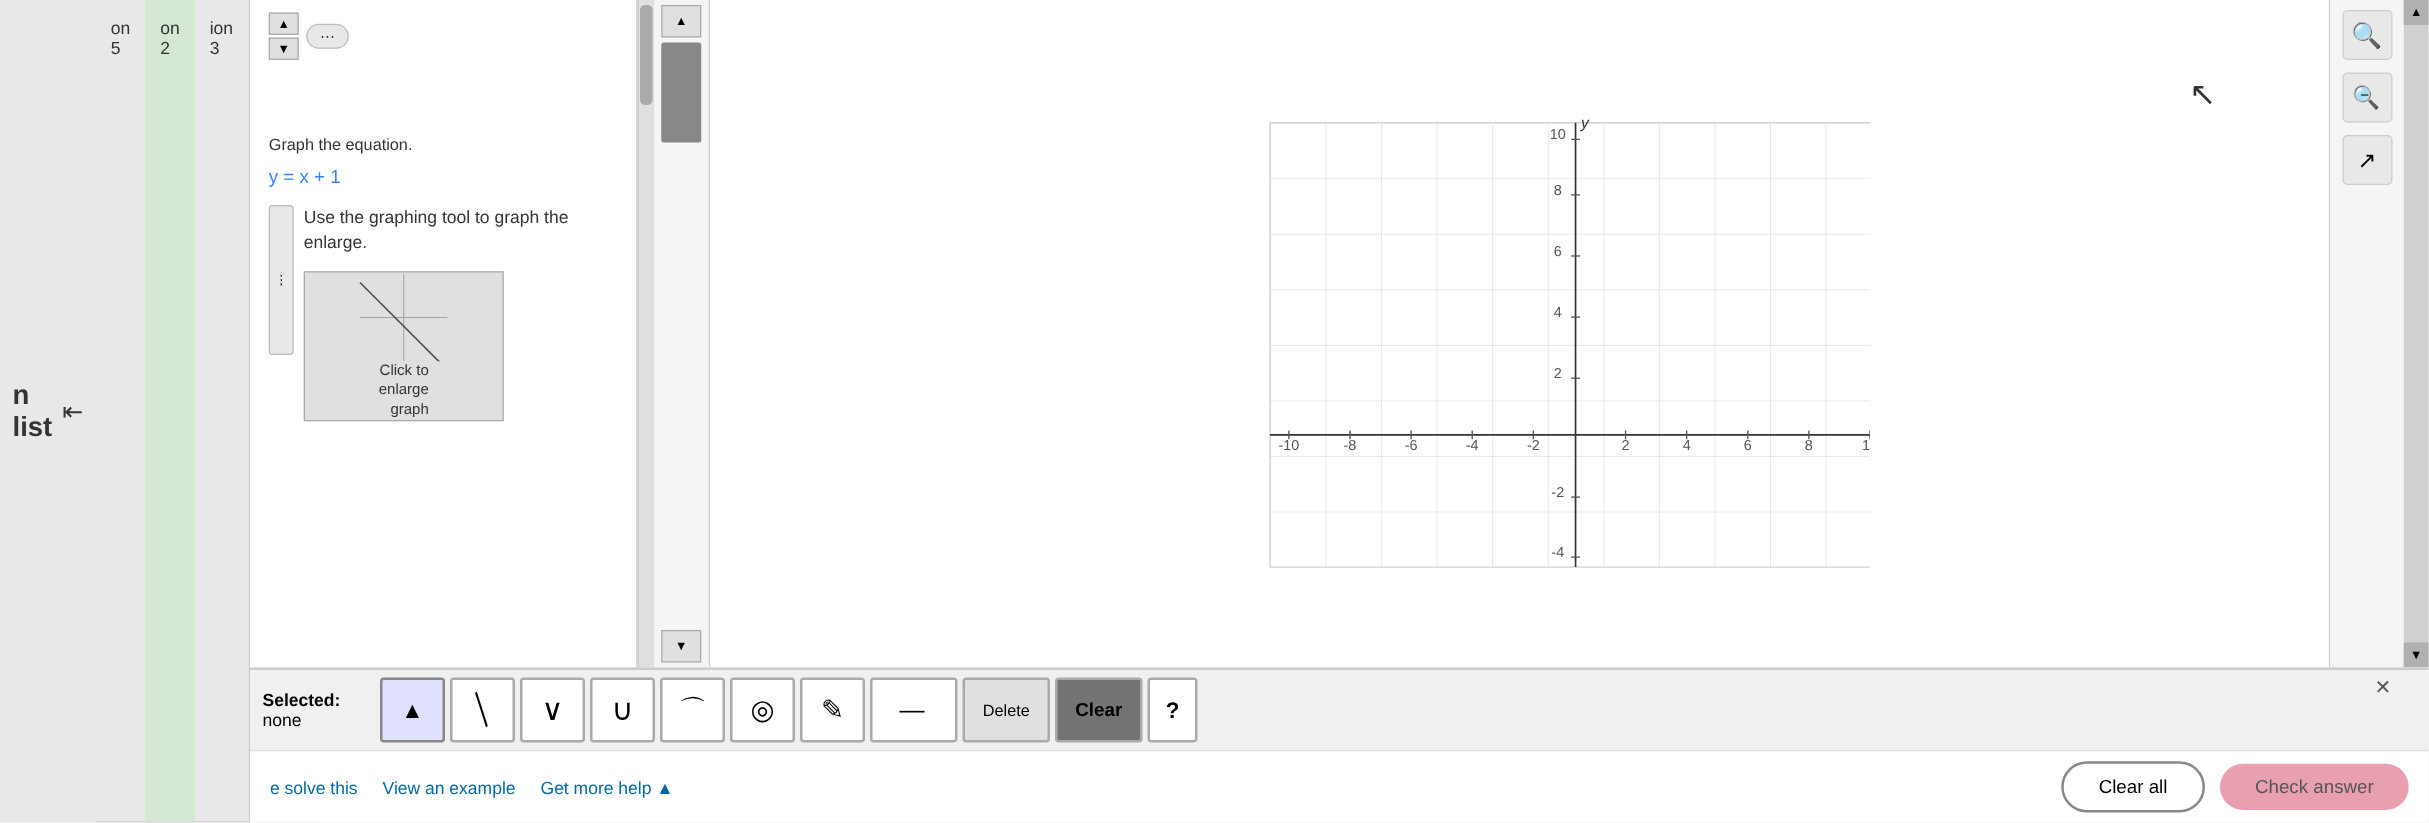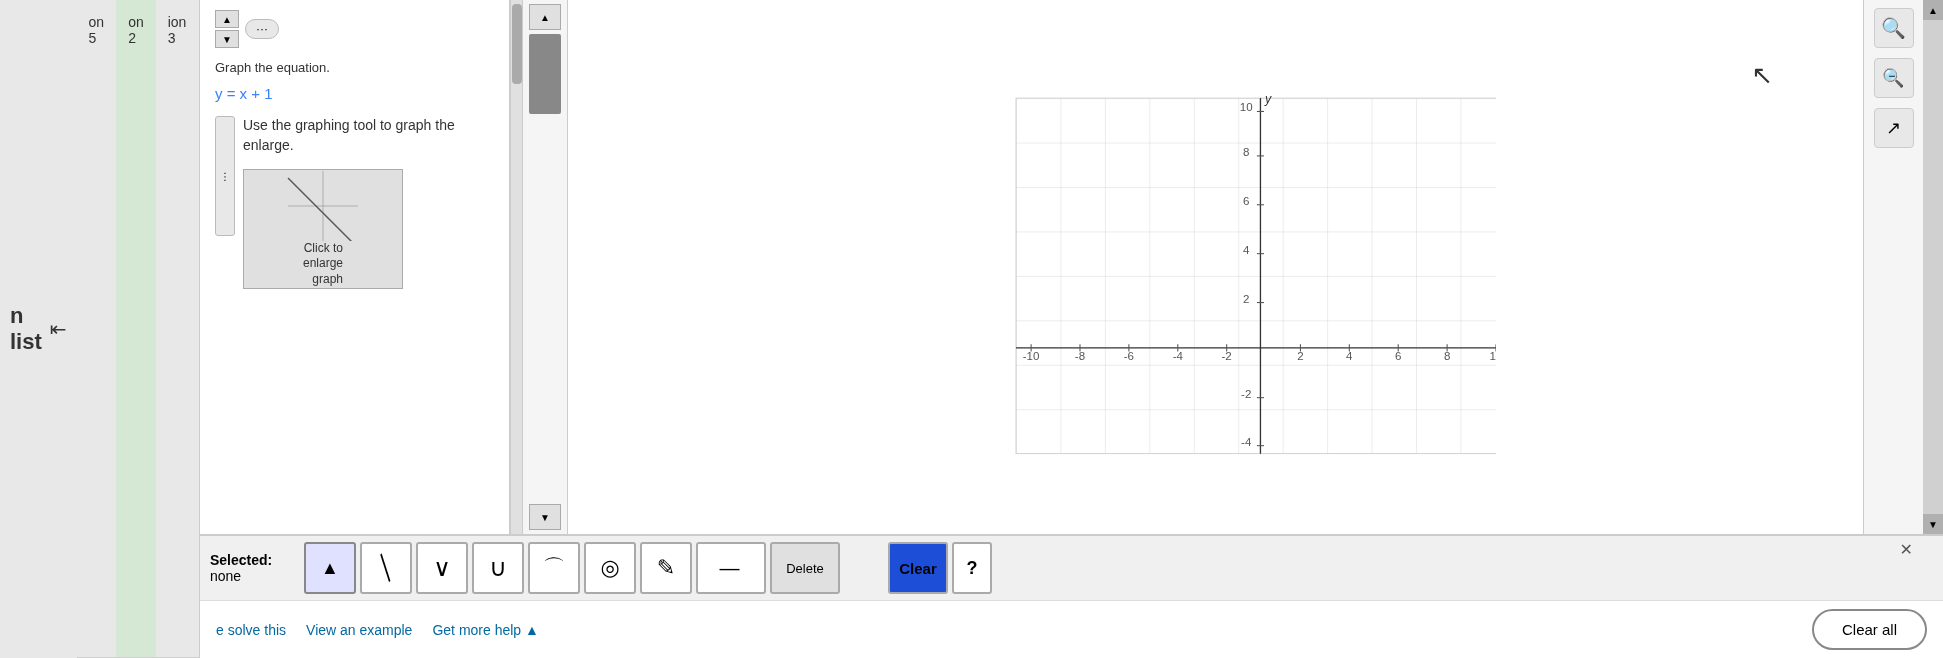--- a/index.html
+++ b/index.html
@@ -62,20 +62,21 @@
       padding: 10px 15px;
       border-right: 1px solid #ccc;
       display: flex;
       flex-direction: column;
       gap: 8px;
     }
     .equation-label {
       font-size: 13px;
       color: #333;
       margin-bottom: 2px;
+      margin-top: 48px;
     }
     .equation-display {
       font-size: 15px;
       color: #3b82f6;
       margin-bottom: 6px;
     }
     .scroll-btn {
       width: 24px;
       height: 18px;
       background: #e0e0e0;
@@ -241,32 +242,31 @@
       border: 2px solid #aaa;
       background: #e0e0e0;
       cursor: pointer;
       display: flex;
       align-items: center;
       justify-content: center;
       font-size: 13px;
       border-radius: 3px;
     }
     .clear-btn {
-      width: 60px;
+      width: 70px;
       height: 52px;
       border: 2px solid #aaa;
-      background: #1d4ed8;
+      background: #737373;
       cursor: pointer;
       display: flex;
       align-items: center;
       justify-content: center;
       font-size: 15px;
       font-weight: bold;
       border-radius: 3px;
-      margin-left: 44px;
     }
     .help-btn {
       width: 40px;
       height: 52px;
       border: 2px solid #aaa;
       background: #fff;
       cursor: pointer;
       display: flex;
       align-items: center;
       justify-content: center;
@@ -592,16 +592,19 @@
     <div class="footer-bar">
       <div class="footer-left">
         <span class="footer-link">e solve this</span>
         <span class="footer-link">View an example</span>
         <span class="footer-link">Get more help ▲</span>
       </div>
       <div class="footer-right">
         <button class="clear-all-btn">
           <span>Clear all</span>
         </button>
+        <button class="check-answer-btn">
+          <span>Check answer</span>
+        </button>
       </div>
     </div>
   </div>
 </div>
 
 </body></html>

